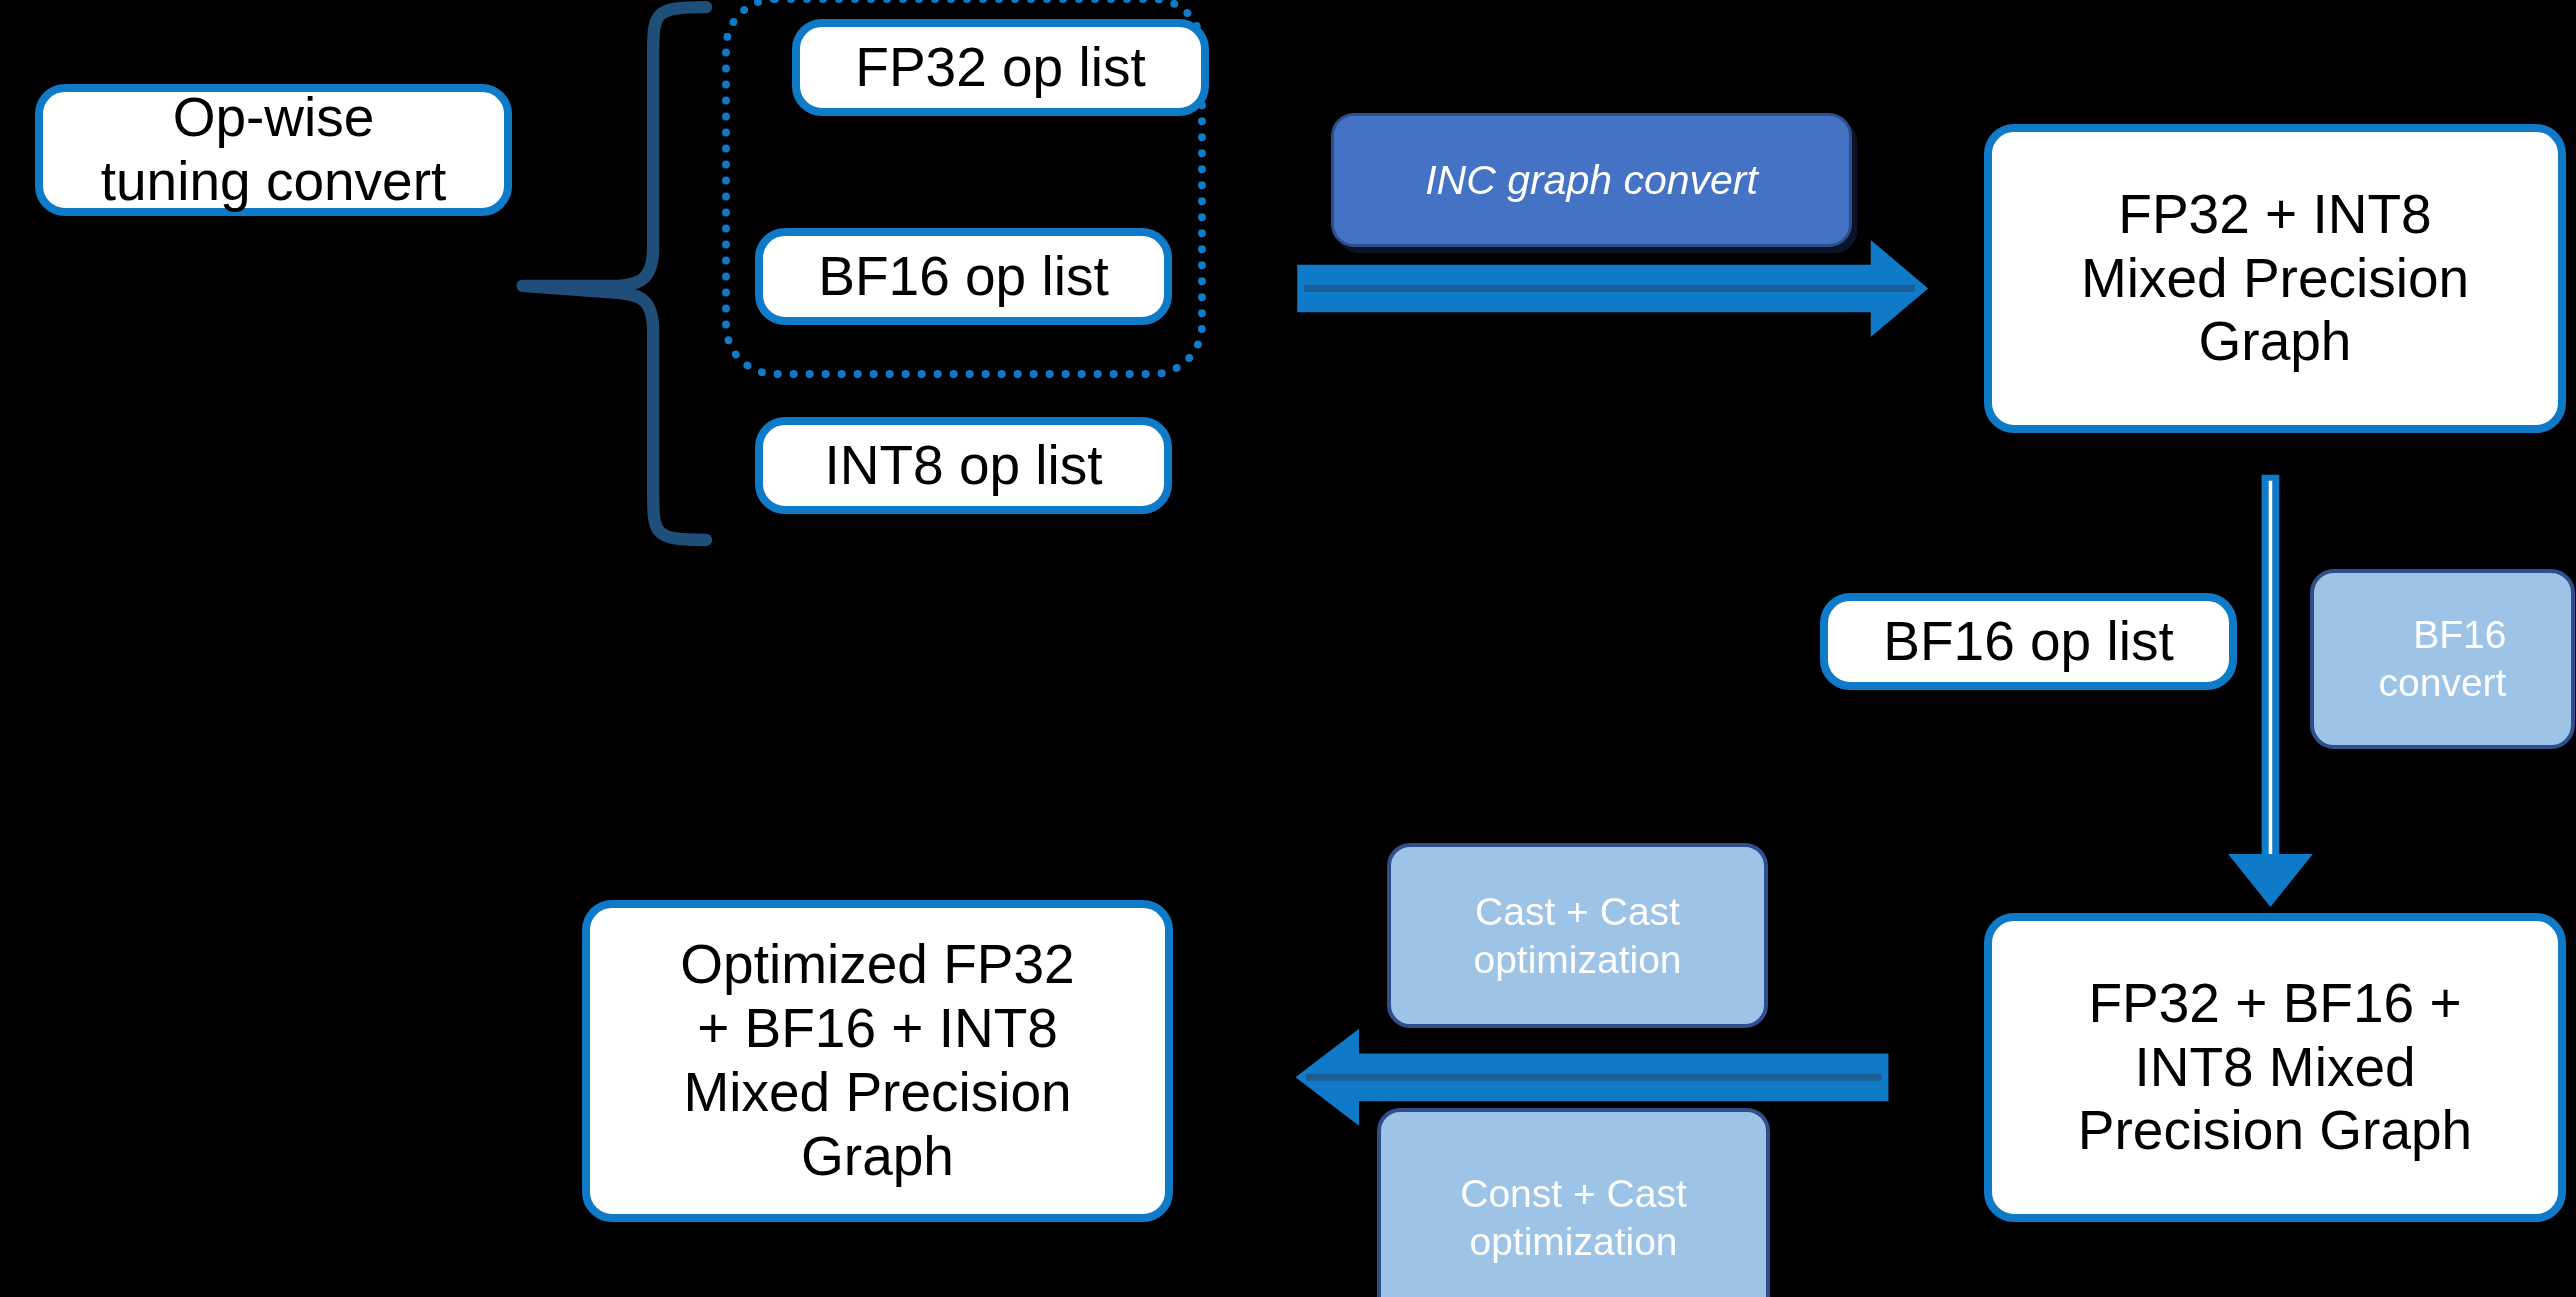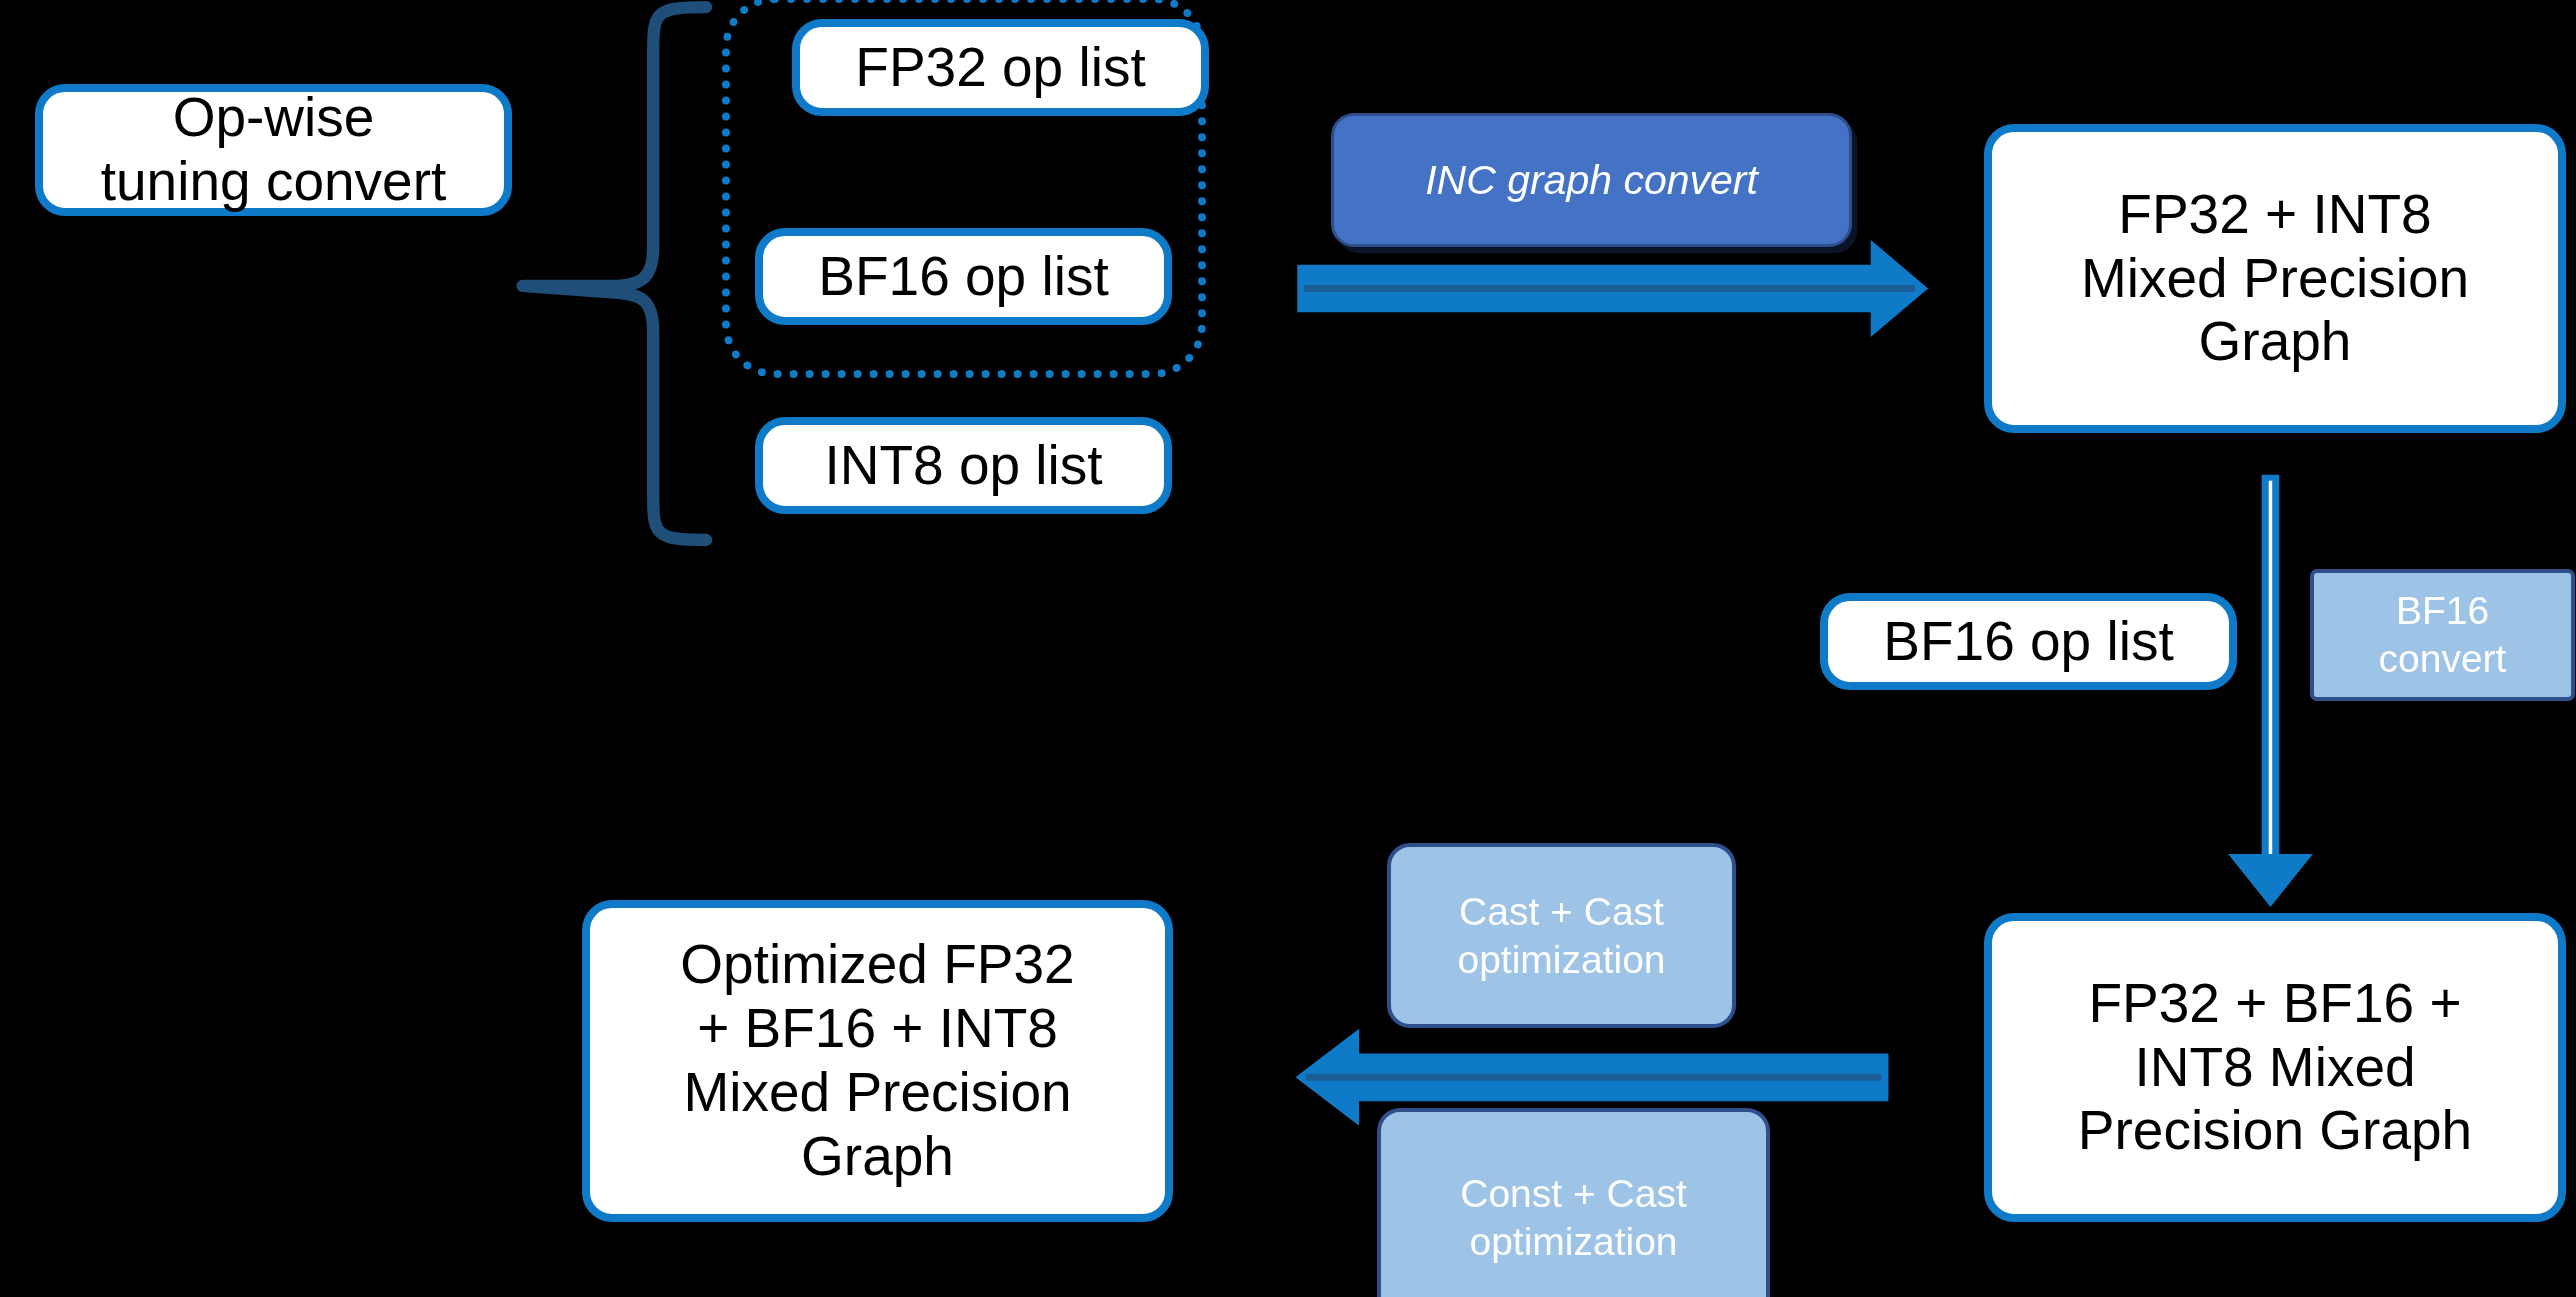--- a/index.html
+++ b/index.html
@@ -173,28 +173,28 @@
       <span>+ BF16 + INT8</span><br>
       <span>Mixed Precision</span><br>
       <span>Graph</span>
     </span>
   </div>
 
   <div class="chip dark fs-chip" style="left:1331px; top:113px; width:521px; height:134px; border-radius:23px;">
     <span class="txt">INC graph convert</span>
   </div>
 
-  <div class="chip light fs-chip2" style="left:2310px; top:569px; width:265px; height:132px; border-radius:7px;">
+  <div class="chip light fs-chip2" style="left:2310px; top:569px; width:265px; height:180px; border-radius:24px;text-align:right;">
     <span class="txt">
       <span>BF16</span><br>
       <span>convert</span>
     </span>
   </div>
 
-  <div class="chip light fs-chip2" style="left:1387px; top:843px; width:349px; height:185px; border-radius:23px;">
+  <div class="chip light fs-chip2" style="left:1387px; top:843px; width:381px; height:185px; border-radius:23px;">
     <span class="txt">
       <span>Cast + Cast</span><br>
       <span>optimization</span>
     </span>
   </div>
 
   <div class="chip light fs-chip2" style="left:1377px; top:1108px; width:393px; height:220px; border-radius:23px;">
     <span class="txt">
       <span>Const + Cast</span><br>
       <span>optimization</span>

